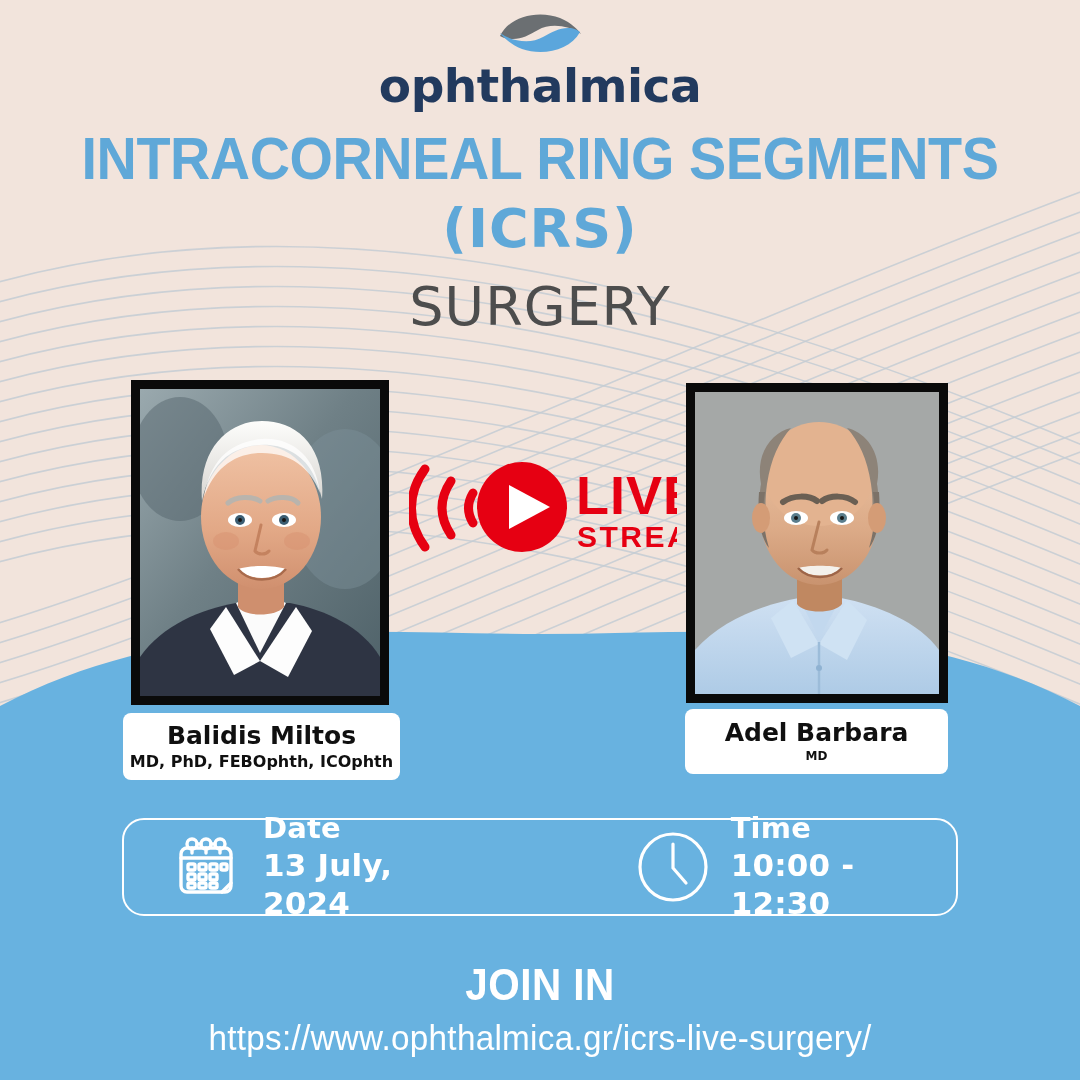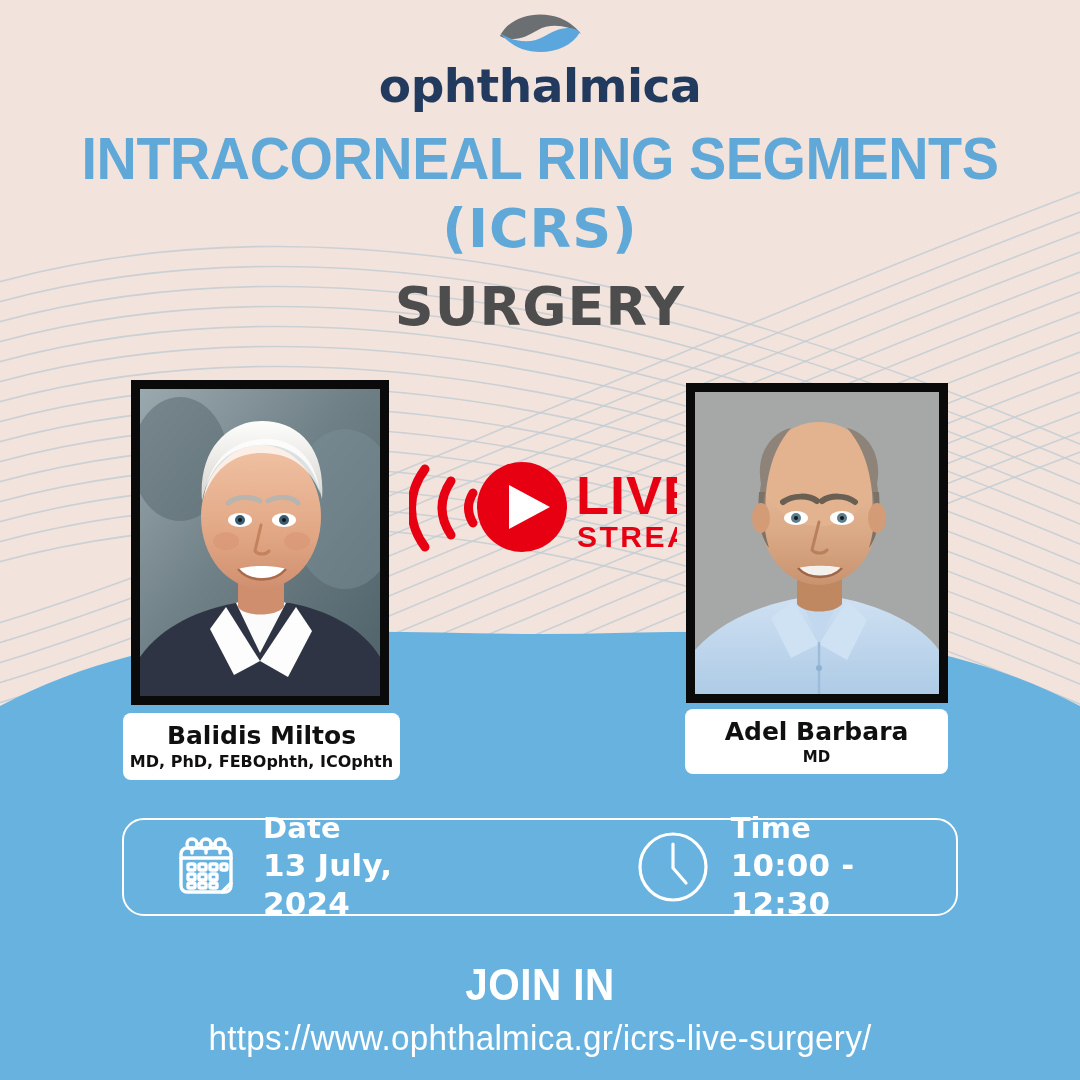--- a/index.html
+++ b/index.html
@@ -38,21 +38,21 @@
     transform:scaleX(0.93);transform-origin:center;
     white-space:nowrap;
   }
   #title-abbr{
     font-family:"DejaVu Sans",sans-serif;
     font-size:54px;font-weight:700;color:#5fa8d8;
     letter-spacing:1px;line-height:1.35;margin-top:4px;
   }
   #title-sub{
     font-family:"DejaVu Sans",sans-serif;
-    font-size:54px;font-weight:700;color:#4d4d4d;
+    font-size:54px;font-weight:400;color:#4d4d4d;
     letter-spacing:1px;line-height:1.3;margin-top:6px;
   }
 
   
   .photo-frame{
     position:absolute;background:#0a0a0a;padding:9px;
     box-sizing:border-box;
   }
   #photo-left{left:131px;top:380px;width:258px;height:325px;}
   #photo-right{left:686px;top:383px;width:262px;height:320px;}
@@ -71,21 +71,21 @@
     font-family:"DejaVu Sans",sans-serif;font-weight:700;color:#101010;
     line-height:1.12;
   }
   #plate-left .nm{font-size:25px;}
   #plate-right .nm{font-size:25px;}
   .cr{
     font-family:"DejaVu Sans",sans-serif;font-weight:700;color:#101010;
     line-height:1.1;margin-top:3px;
   }
   #plate-left .cr{font-size:16px;}
-  #plate-right .cr{font-size:15px;}
+  #plate-right .cr{font-size:12px;}
 
   
   #live-badge{position:absolute;left:409px;top:455px;width:268px;height:105px;}
   #live-badge svg{display:block;}
 
   
   #info-bar{
     position:absolute;left:122px;top:818px;width:836px;height:98px;
     border:2.5px solid #ffffff;border-radius:22px;box-sizing:border-box;
     display:flex;align-items:center;

